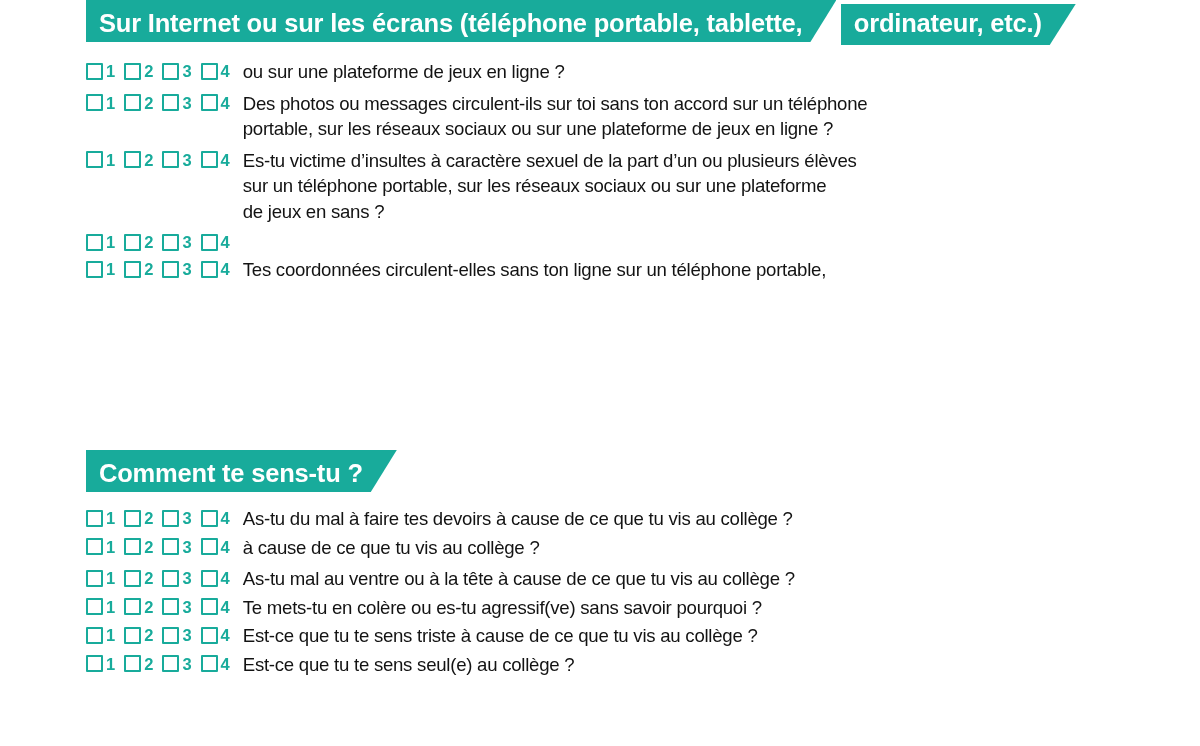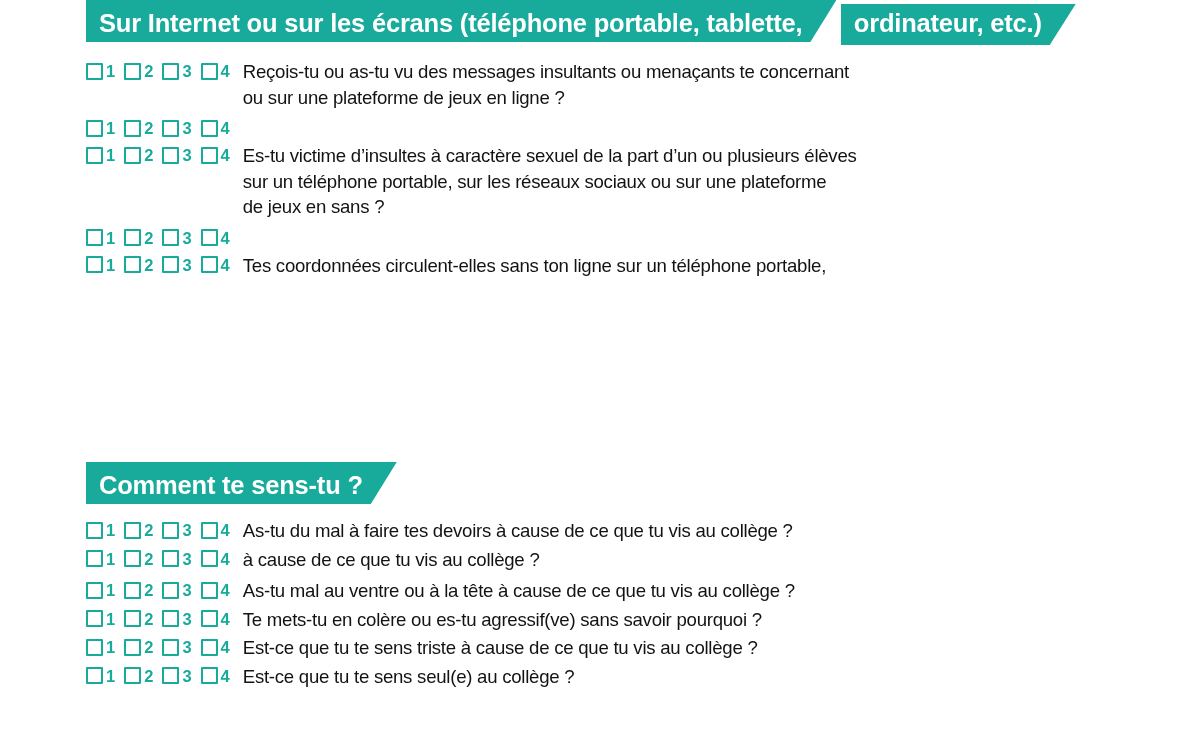--- a/index.html
+++ b/index.html
@@ -23,21 +23,21 @@
     background: #ffffff;
   }
 
   
   .section {
     position: absolute;
     left: 0;
     width: 1200px;
   }
   #section-internet { top: 0; }
-  #section-feelings { top: 462px; }
+  #section-feelings { top: 450px; }
 
   .banner-wrap {
     padding-left: 86px;
     display: block;
   }
 
   .banner-line {
     display: inline-block;
     position: relative;
     background: #18ab9b;
@@ -134,21 +134,20 @@
             <div class="box-group">
               <span class="checkbox"></span>
               <span class="box-num">3</span>
             </div>
             <div class="box-group">
               <span class="checkbox"></span>
               <span class="box-num">4</span>
             </div>
           </div>
           <div class="qtext">
-            <span class="ln">Reçois-tu ou as-tu vu des messages insultants ou menaçants te concernant</span>
             <span class="ln">ou sur une plateforme de jeux en ligne ?</span>
           </div>
         </div>
         <div class="qrow">
           <div class="boxes">
             <div class="box-group">
               <span class="checkbox"></span>
               <span class="box-num">1</span>
             </div>
             <div class="box-group">
@@ -156,20 +155,24 @@
               <span class="box-num">2</span>
             </div>
             <div class="box-group">
               <span class="checkbox"></span>
               <span class="box-num">3</span>
             </div>
             <div class="box-group">
               <span class="checkbox"></span>
               <span class="box-num">4</span>
             </div>
+          </div>
+          <div class="qtext">
+            <span class="ln">Des photos ou messages circulent-ils sur toi sans ton accord sur un téléphone</span>
+            <span class="ln">portable, sur les réseaux sociaux ou sur une plateforme de jeux en ligne ?</span>
           </div>
         </div>
         <div class="qrow">
           <div class="boxes">
             <div class="box-group">
               <span class="checkbox"></span>
               <span class="box-num">1</span>
             </div>
             <div class="box-group">
               <span class="checkbox"></span>

